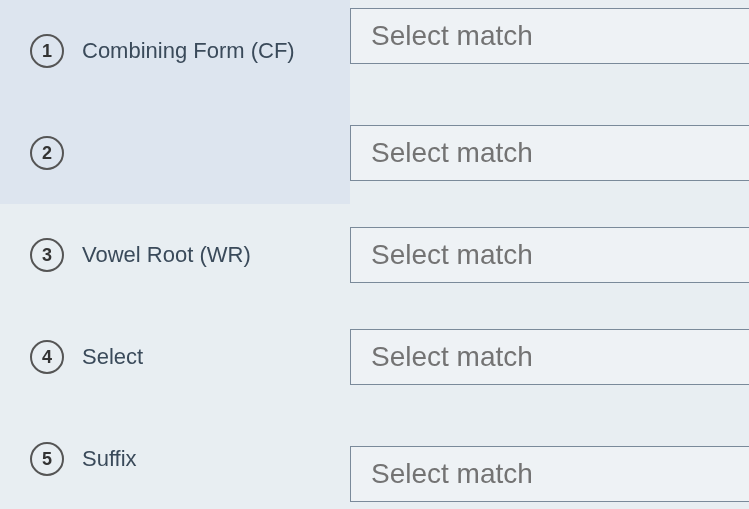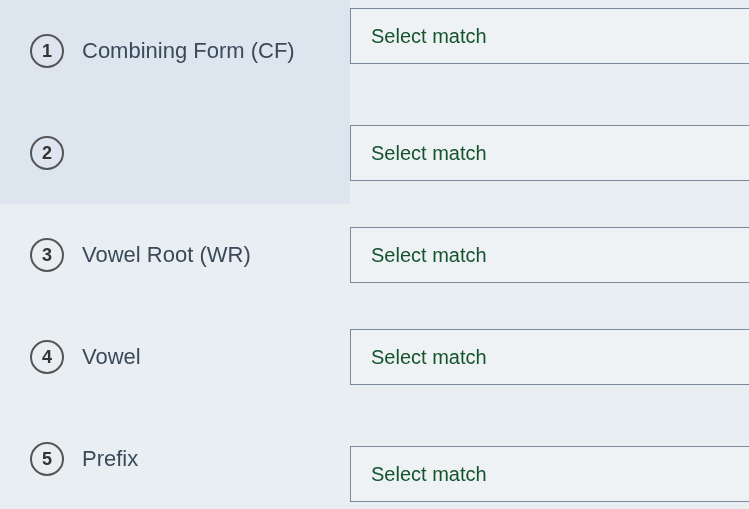--- a/index.html
+++ b/index.html
@@ -61,22 +61,22 @@
       height: 100%;
     }
     .select-box {
       border: 1px solid #7a8a9a;
       background: #eef2f5;
       height: 56px;
       width: 100%;
       display: flex;
       align-items: center;
       padding-left: 20px;
-      font-size: 20px;
-      color: #14532d;
+      font-size: 28px;
+      color: #737373;
       cursor: pointer;
       border-right: none;
     }
     .row:first-child .select-box {
       margin-top: -30px;
     }
     .row:last-child .select-box {
       margin-bottom: -30px;
     }
   </style>
@@ -110,30 +110,30 @@
       <div class="prompt-text">Vowel Root (WR)</div>
     </div>
     <div class="select-cell">
       <div class="select-box">Select match</div>
     </div>
   </div>
 
   <div class="row">
     <div class="prompt-cell">
       <div class="number-badge">4</div>
-      <div class="prompt-text">Vowel</div>
+      <div class="prompt-text">Select</div>
     </div>
     <div class="select-cell">
       <div class="select-box">Select match</div>
     </div>
   </div>
 
   <div class="row">
     <div class="prompt-cell">
       <div class="number-badge">5</div>
-      <div class="prompt-text">Prefix</div>
+      <div class="prompt-text">Suffix</div>
     </div>
     <div class="select-cell">
       <div class="select-box">Select match</div>
     </div>
   </div>
 
 </div>
 
 </body></html>

